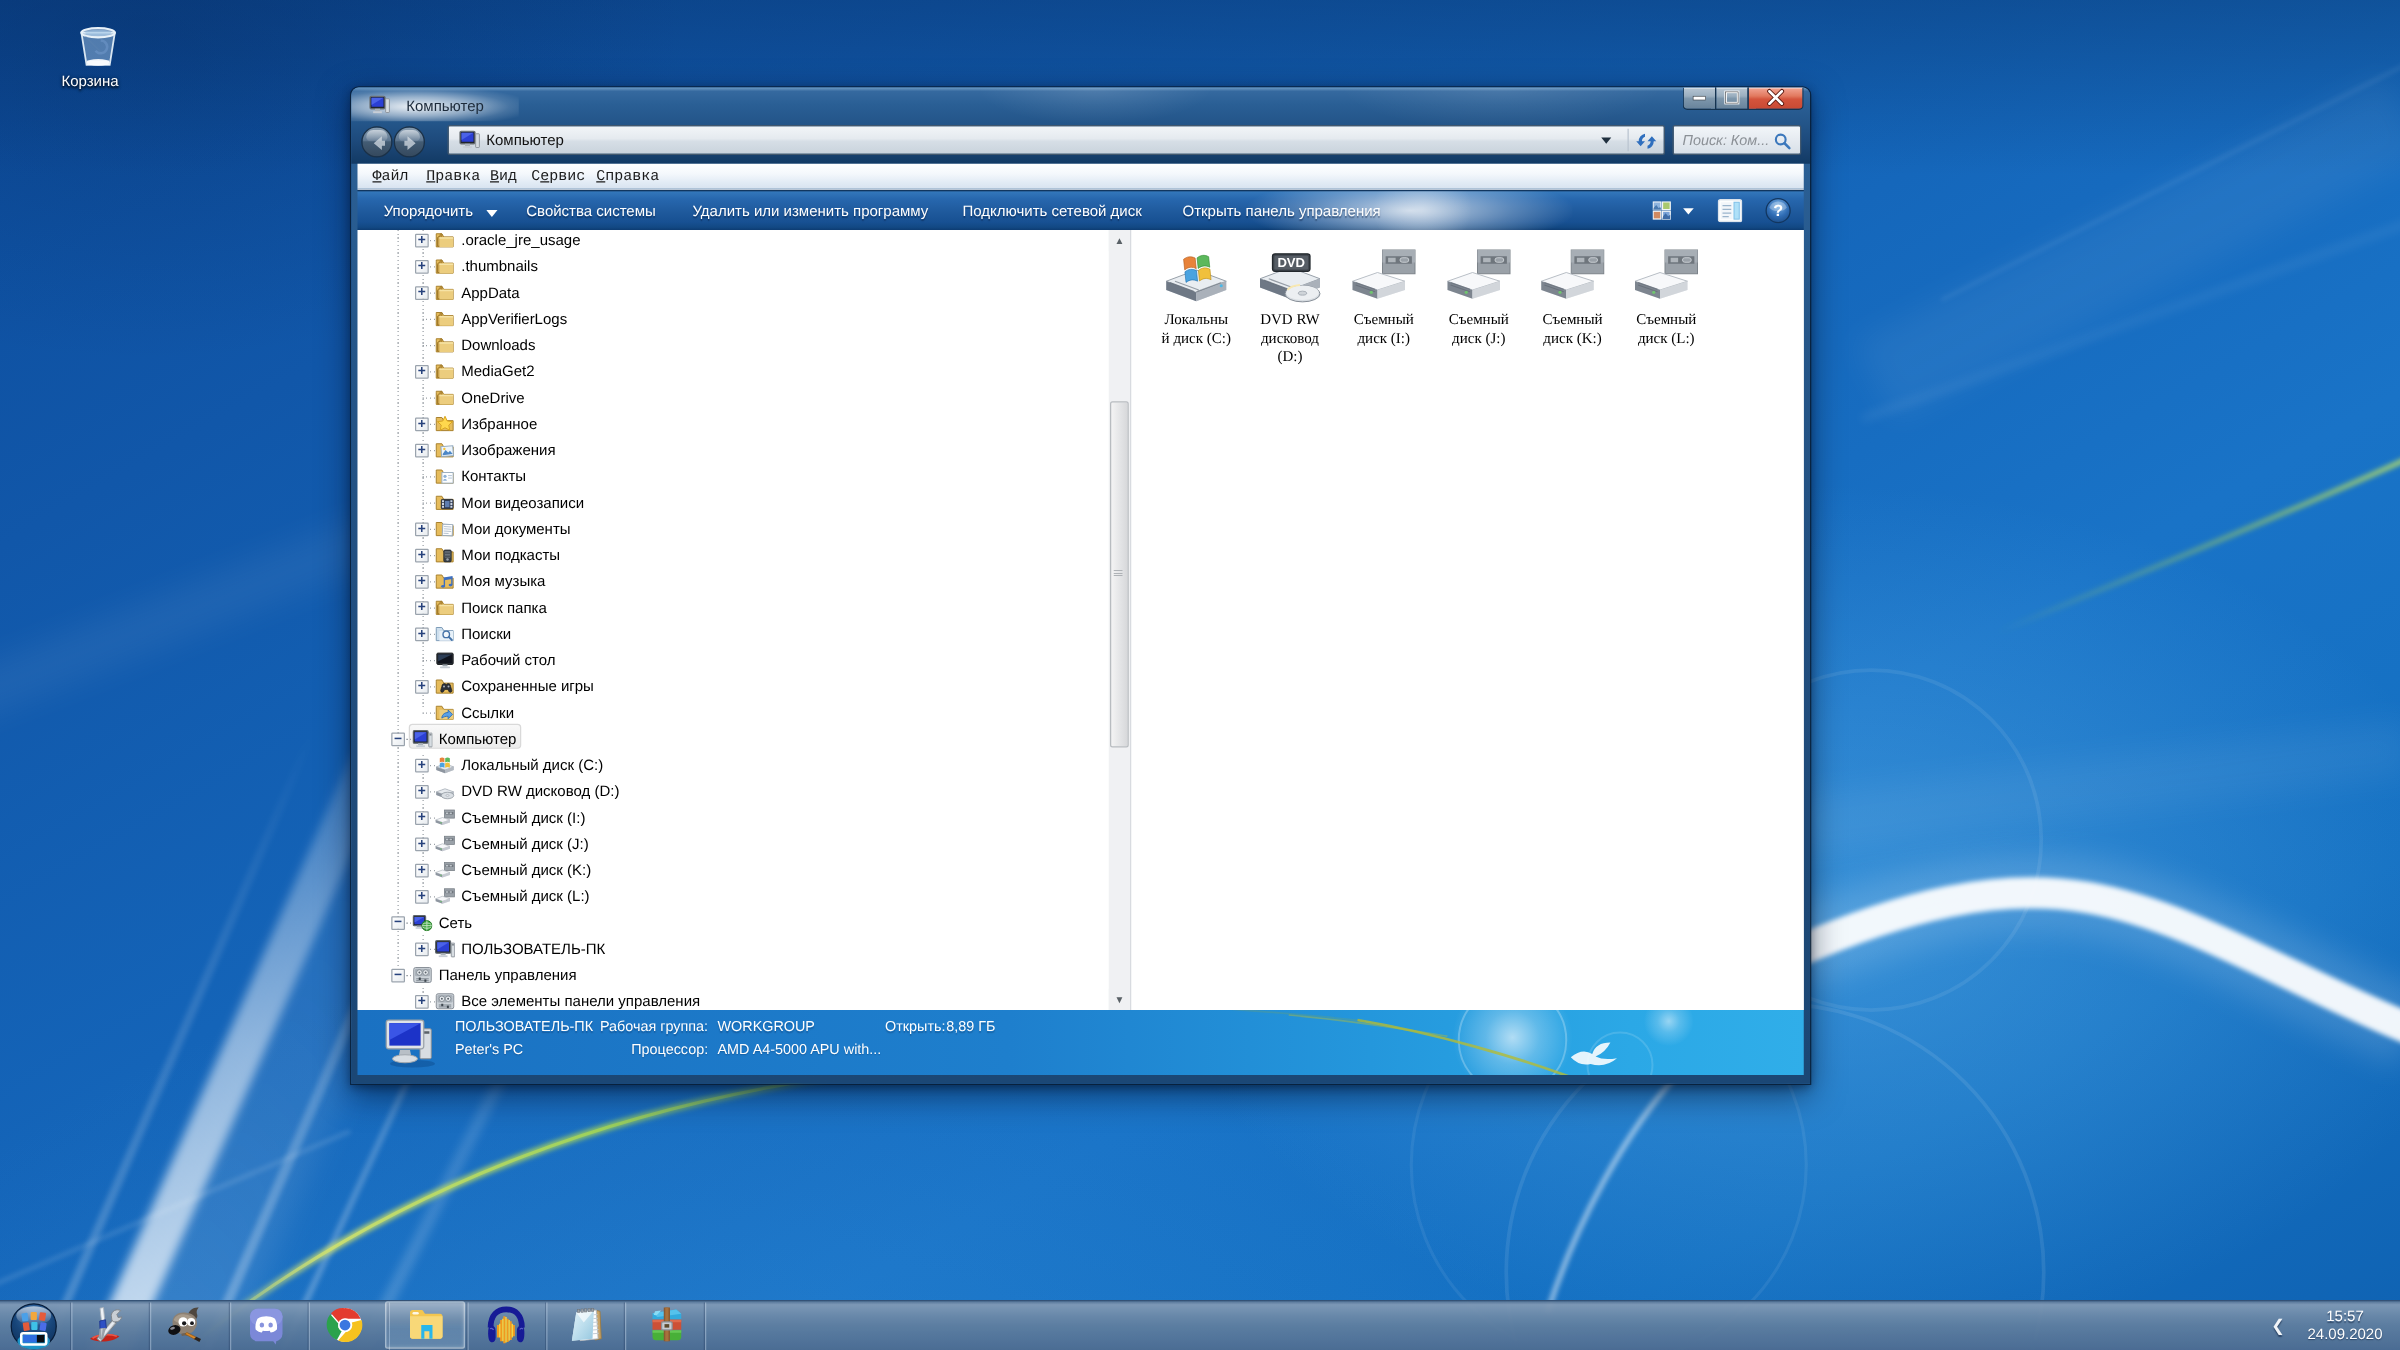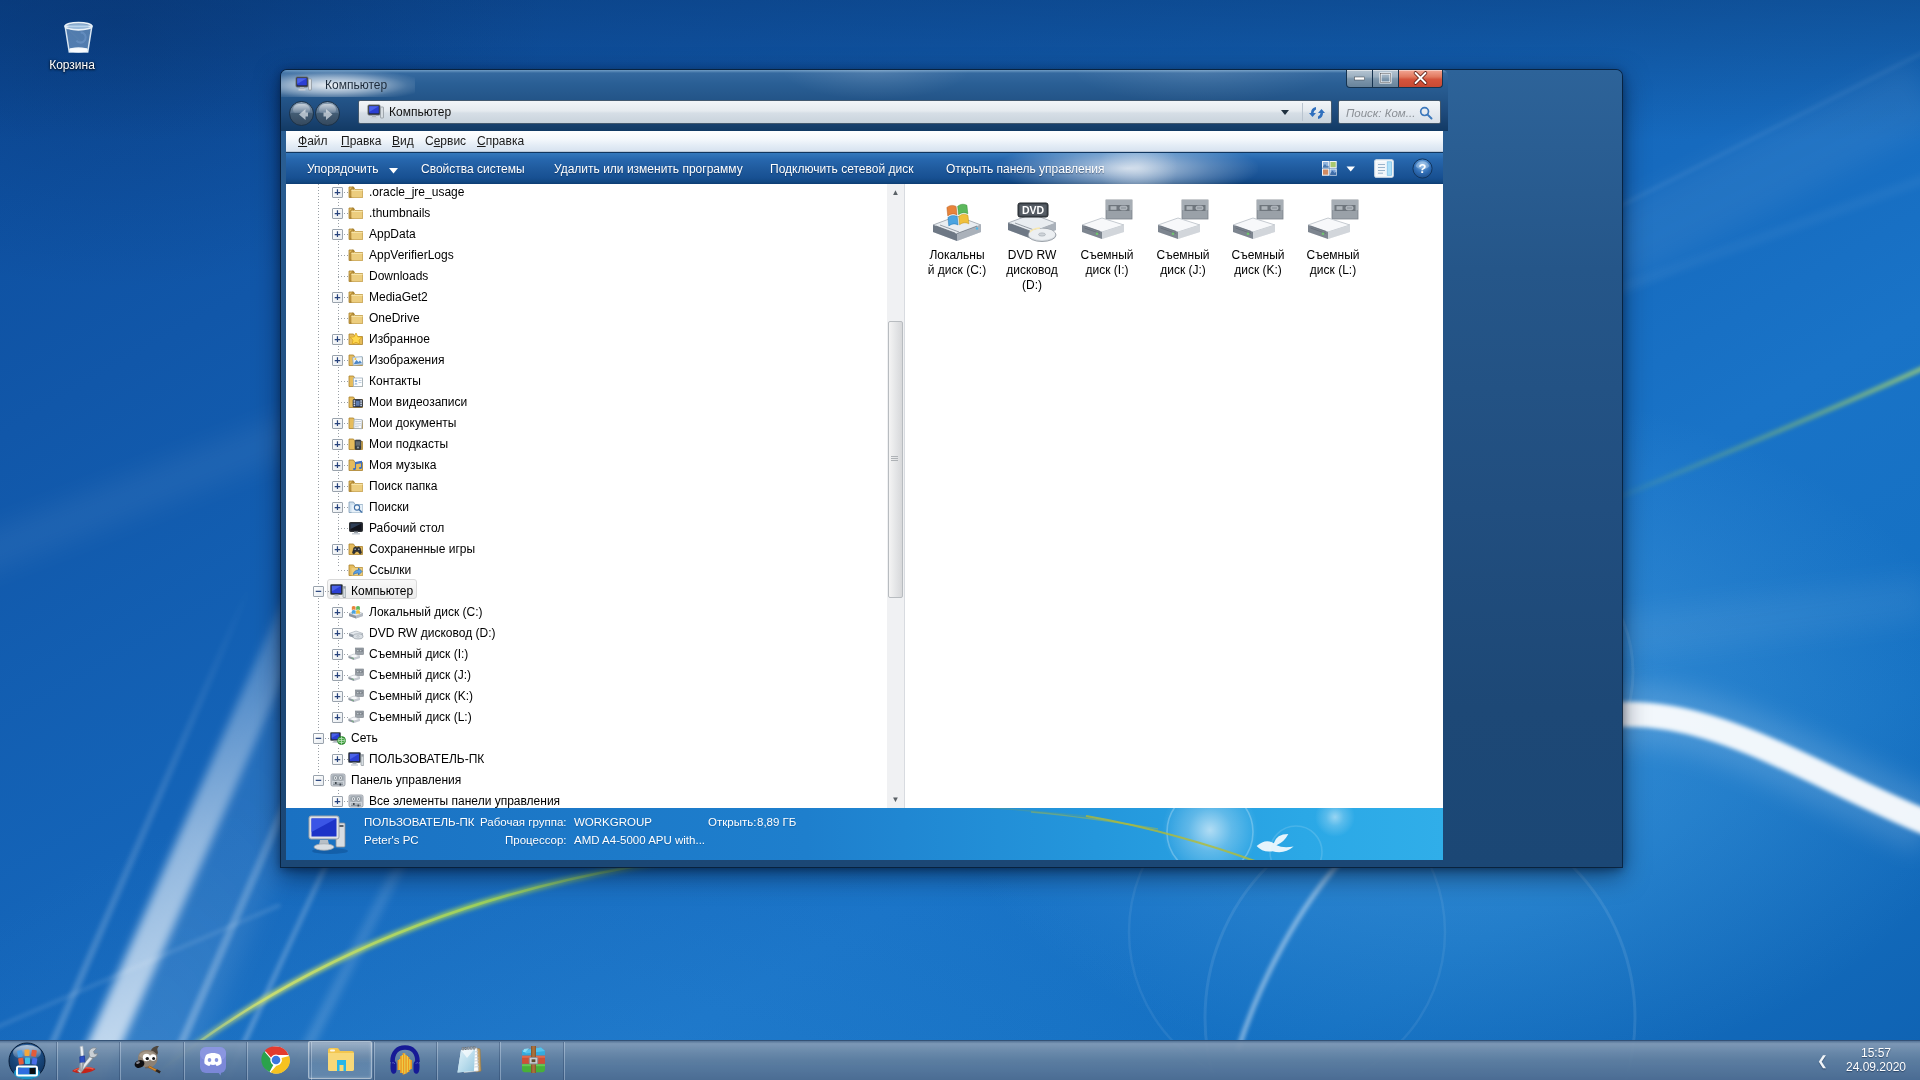--- a/index.html
+++ b/index.html
@@ -9,21 +9,21 @@
  radial-gradient(860px 560px at 76% 68%, rgba(110,195,245,.38), rgba(110,195,245,0) 62%),
  radial-gradient(1300px 850px at 28% 118%, rgba(70,160,225,.25), rgba(70,160,225,0) 60%),
  radial-gradient(620px 380px at 6% 2%, rgba(6,38,88,.30), rgba(6,38,88,0) 70%),
  linear-gradient(180deg, rgba(7,50,106,.42) 0%, rgba(7,50,106,0) 13%),
  linear-gradient(150deg, #0c4c9c 0%, #1157a9 20%, #1464b8 42%, #1973c7 65%, #1470c2 82%, #0f62b2 100%);}
 #wallsvg{position:absolute;left:0;top:0;}
 
 #bin{position:absolute;left:40px;top:20px;width:64px;text-align:center;color:#fff;font-size:12px;}
 #bin .lbl{margin-top:0px;text-shadow:0 1px 2px rgba(0,0,0,.85),0 0 3px rgba(0,0,0,.6);}
 
-#win{position:absolute;left:281px;top:70px;width:1341px;height:797px;
+#win{position:absolute;left:281px;top:70px;width:1167px;height:797px;
 border-radius:6px 6px 0 0;
 background:linear-gradient(180deg,#2d6399 0%,#255689 25%,#214e7f 55%,#1d4876 80%,#1b4775 100%);
 box-shadow:0 0 0 1px rgba(8,30,55,.85),0 8px 26px rgba(0,10,30,.55),0 2px 8px rgba(0,10,30,.45);}
 #chrome{position:absolute;left:0;top:0;width:1167px;height:61px;border-radius:6px 6px 0 0;overflow:hidden;
 background:linear-gradient(180deg,#6f9cc4 0%,#35699f 5%,#2a5f95 22%,#24568a 45%,#1e4b7d 68%,#17406d 88%,#123a64 100%);}
 #chrome .sheen1{position:absolute;left:500px;top:0;width:190px;height:30px;background:radial-gradient(ellipse at 50% 0%,rgba(255,255,255,.13),rgba(255,255,255,0) 70%);}
 #chrome .sheen2{position:absolute;left:790px;top:0;width:260px;height:34px;background:radial-gradient(ellipse at 50% 0%,rgba(255,255,255,.10),rgba(255,255,255,0) 70%);}
 #chrome .glow{position:absolute;left:-8px;top:1px;width:142px;height:26px;
 background:radial-gradient(ellipse at 42% 55%,rgba(255,255,255,.92) 0%,rgba(255,255,255,.5) 38%,rgba(255,255,255,.14) 64%,rgba(255,255,255,0) 82%);}
 #title{position:absolute;left:44px;top:8px;font-size:12px;color:#1c2a3a;}
@@ -45,21 +45,21 @@
 #addr .txt{position:absolute;left:30px;top:4px;font-size:12px;color:#111;}
 #addr .drop{position:absolute;right:42px;top:9px;width:0;height:0;border:4px solid transparent;border-top:5px solid #20303f;}
 #addr .sep{position:absolute;right:28px;top:2px;bottom:2px;width:1px;background:#b9c4cf;}
 #search{position:absolute;left:1057px;top:30px;width:103px;height:24px;border:1px solid #42586e;border-radius:2px;
 background:linear-gradient(180deg,#f2f6f9 0%,#e6ebf1 48%,#d8e0e8 100%);}
 #search .ph{position:absolute;left:7px;top:6px;font-size:11.5px;color:#8b9096;font-style:italic;}
 
 #menu{position:absolute;left:5px;top:61px;width:1157px;height:21px;
 background:linear-gradient(180deg,#ffffff 0%,#f4f8fc 40%,#e2ebf5 75%,#d8e3f0 100%);
 border-bottom:1px solid #b9c6d6;font-size:12px;color:#1a1a1a;}
-#menu span{position:absolute;top:3px;}
+#menu span{position:absolute;top:3px;font-family:Liberation Mono, monospace;}
 #menu u{text-decoration:underline;}
 
 #tbar{position:absolute;left:5px;top:82px;width:1157px;height:32px;overflow:hidden;border-top:1px solid #11365f;
 background:linear-gradient(180deg,#3478bc 0%,#2767ae 20%,#1f5a9d 52%,#175092 80%,#124883 93%,#0d3c72 100%);}
 #tbar .flare{position:absolute;left:712px;top:-8px;width:260px;height:52px;
 background:radial-gradient(ellipse at 50% 45%,rgba(255,255,255,.75),rgba(255,255,255,.25) 45%,rgba(255,255,255,0) 72%);}
 #tbar .flare2{position:absolute;left:812px;top:-10px;width:80px;height:60px;
 background:radial-gradient(ellipse at 50% 40%,rgba(255,255,255,.30),rgba(255,255,255,0) 70%);}
 #tbar span.t{position:absolute;top:9px;font-size:12px;color:#fff;text-shadow:0 1px 1px rgba(0,20,50,.45);}
 
@@ -77,21 +77,21 @@
 #sel{position:absolute;left:41px;top:395px;width:90px;height:20px;border:1px solid #d9d9d9;border-radius:3px;
 background:linear-gradient(180deg,#f8f8f8,#ececec);}
 
 #sbar{position:absolute;left:601px;top:0;width:17px;height:624px;background:#f0f1f3;}
 #sbar .btn{position:absolute;left:0;width:17px;height:17px;background:#f0f1f3;color:#5a6166;font-size:8px;text-align:center;line-height:17px;}
 #sbar .thumb{position:absolute;left:1px;top:137px;width:15px;height:277px;border:1px solid #b8bcc0;border-radius:2px;
 background:linear-gradient(90deg,#f4f4f4,#e2e3e5 60%,#d7d8da);}
 #sbar .grip{position:absolute;left:4px;top:272px;width:7px;height:5px;
 background-image:repeating-linear-gradient(180deg,#aeb2b6 0 1px,transparent 1px 2px);}
 
-.fit{position:absolute;width:96px;text-align:center;font-size:12px;color:#000;line-height:15px;}
+.fit{position:absolute;width:96px;text-align:center;font-size:12px;color:#000;line-height:15px;font-family:Liberation Serif, serif;}
 .fico{position:absolute;top:15px;}
 
 #dpane{position:absolute;left:5px;top:738px;width:1157px;height:52px;overflow:hidden;
 background:linear-gradient(90deg,#1a71c2 0%,#1e7fcd 45%,#2497dc 70%,#2ba8e6 88%,#30aee9 100%);}
 #dpane .txt{position:absolute;color:#fff;font-size:11.5px;white-space:nowrap;text-shadow:0 1px 1px rgba(0,30,70,.3);}
 
 #tb{position:absolute;left:0;top:1040px;width:1920px;height:40px;
 background:linear-gradient(180deg,rgba(86,116,150,.97) 0%,rgba(128,153,181,.96) 7%,rgba(108,137,168,.95) 30%,rgba(95,126,159,.95) 50%,rgba(86,118,154,.96) 72%,rgba(76,108,146,.97) 100%);
 border-top:1px solid rgba(40,68,102,.65);}
 .tsep{position:absolute;top:1px;height:38px;width:1px;background:rgba(215,230,245,.38);box-shadow:-1px 0 0 rgba(25,50,85,.30);}

